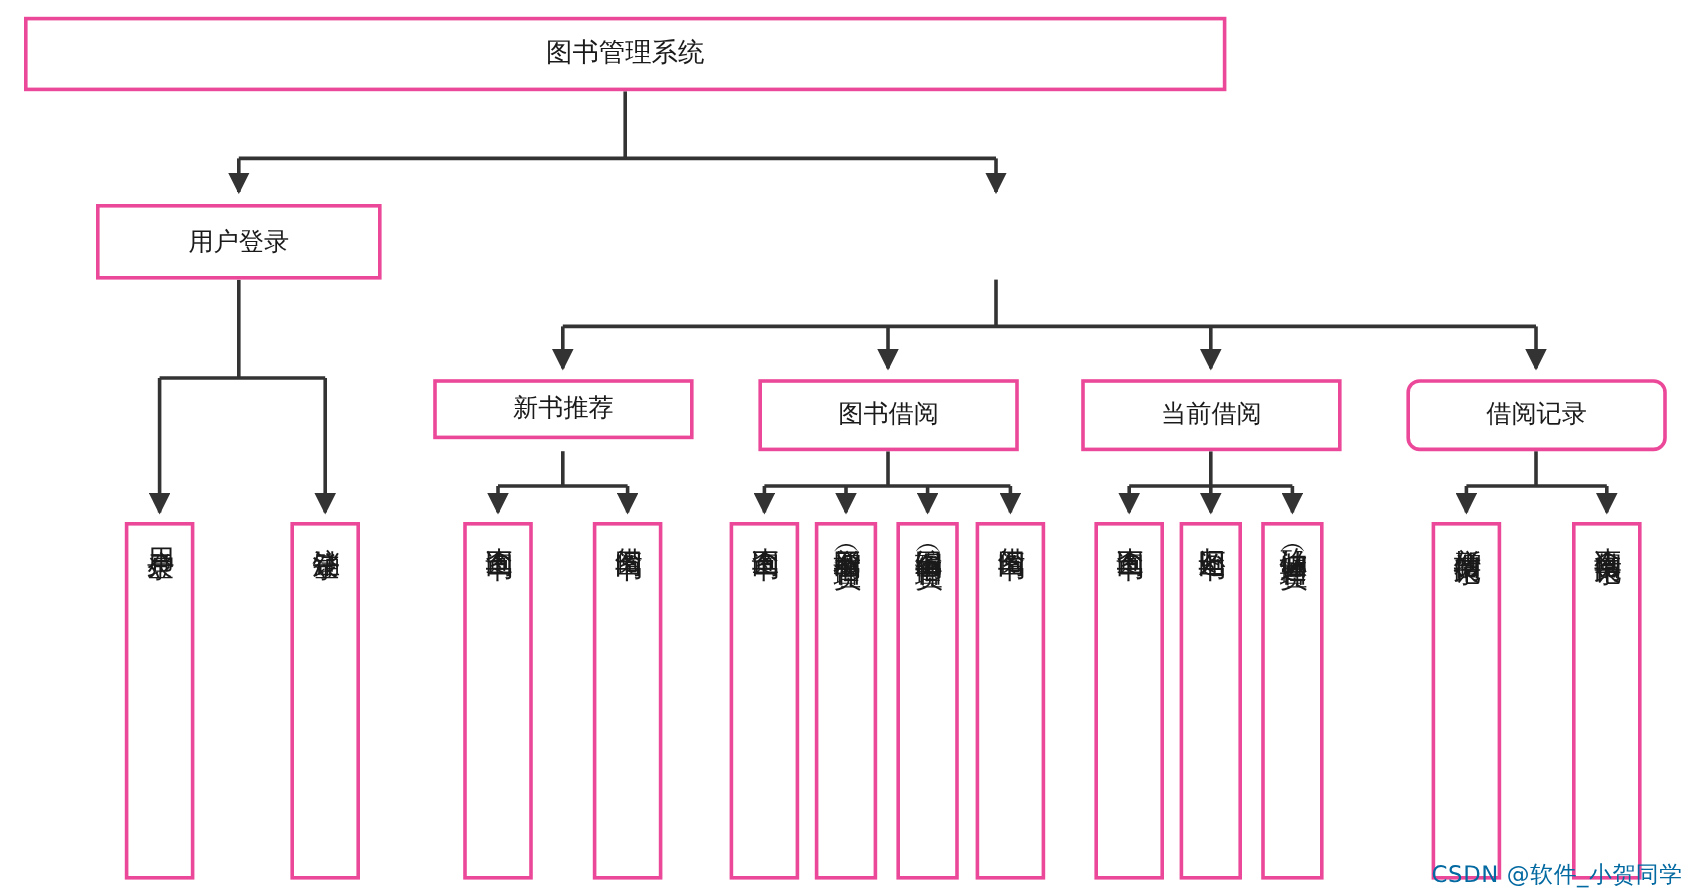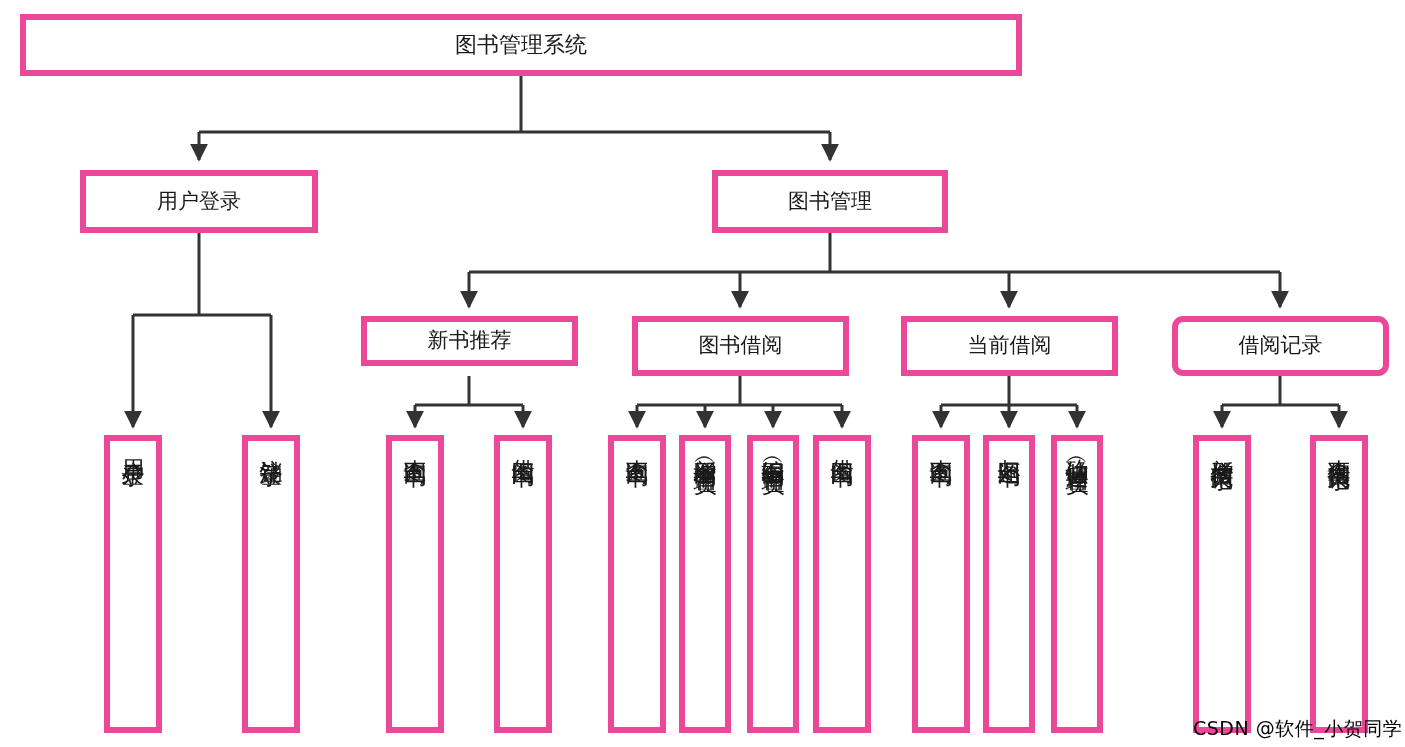--- a/index.html
+++ b/index.html
@@ -23,21 +23,21 @@
     left: 0;
     top: 0;
     width: 1405px;
     height: 747px;
     pointer-events: none;
   }
   .node {
     position: absolute;
     box-sizing: border-box;
     background: #ffffff;
-    border: 6px solid #ec4899;
+    border: 3px solid #ec4899;
     display: flex;
     align-items: center;
     justify-content: center;
     z-index: 2;
   }
   .node .lbl {
     color: #1a1a1a;
     line-height: 1.12;
     white-space: pre;
     text-align: center;
@@ -56,21 +56,21 @@
   .node.vert .lbl {
     writing-mode: vertical-rl;
     text-orientation: upright;
     font-size: 23px;
     letter-spacing: 2px;
     line-height: 1.0;
     white-space: nowrap;
   }
   .watermark {
     position: absolute;
-    color: #000000;
+    color: #0369a1;
     font-size: 19px;
     letter-spacing: 0.5px;
     z-index: 3;
     white-space: nowrap;
     user-select: none;
   }
 </style>
 </head>
 <body>
 
@@ -132,23 +132,20 @@
   </svg>
 
   <div class="node root horiz" style="left:20px; top:14px; width:1002px; height:62px;">
     <span class="lbl">图书管理系统</span>
   </div>
 
   <div class="node horiz" style="left:80px; top:170px; width:238px; height:63px;">
     <span class="lbl">用户登录</span>
   </div>
 
-  <div class="node horiz" style="left:712px; top:170px; width:236px; height:63px;">
-    <span class="lbl">图书管理</span>
-  </div>
 
   <div class="node horiz" style="left:361px; top:316px; width:217px; height:50px;">
     <span class="lbl">新书推荐</span>
   </div>
 
   <div class="node horiz" style="left:632px; top:316px; width:217px; height:60px;">
     <span class="lbl">图书借阅</span>
   </div>
 
   <div class="node horiz" style="left:901px; top:316px; width:217px; height:60px;">

